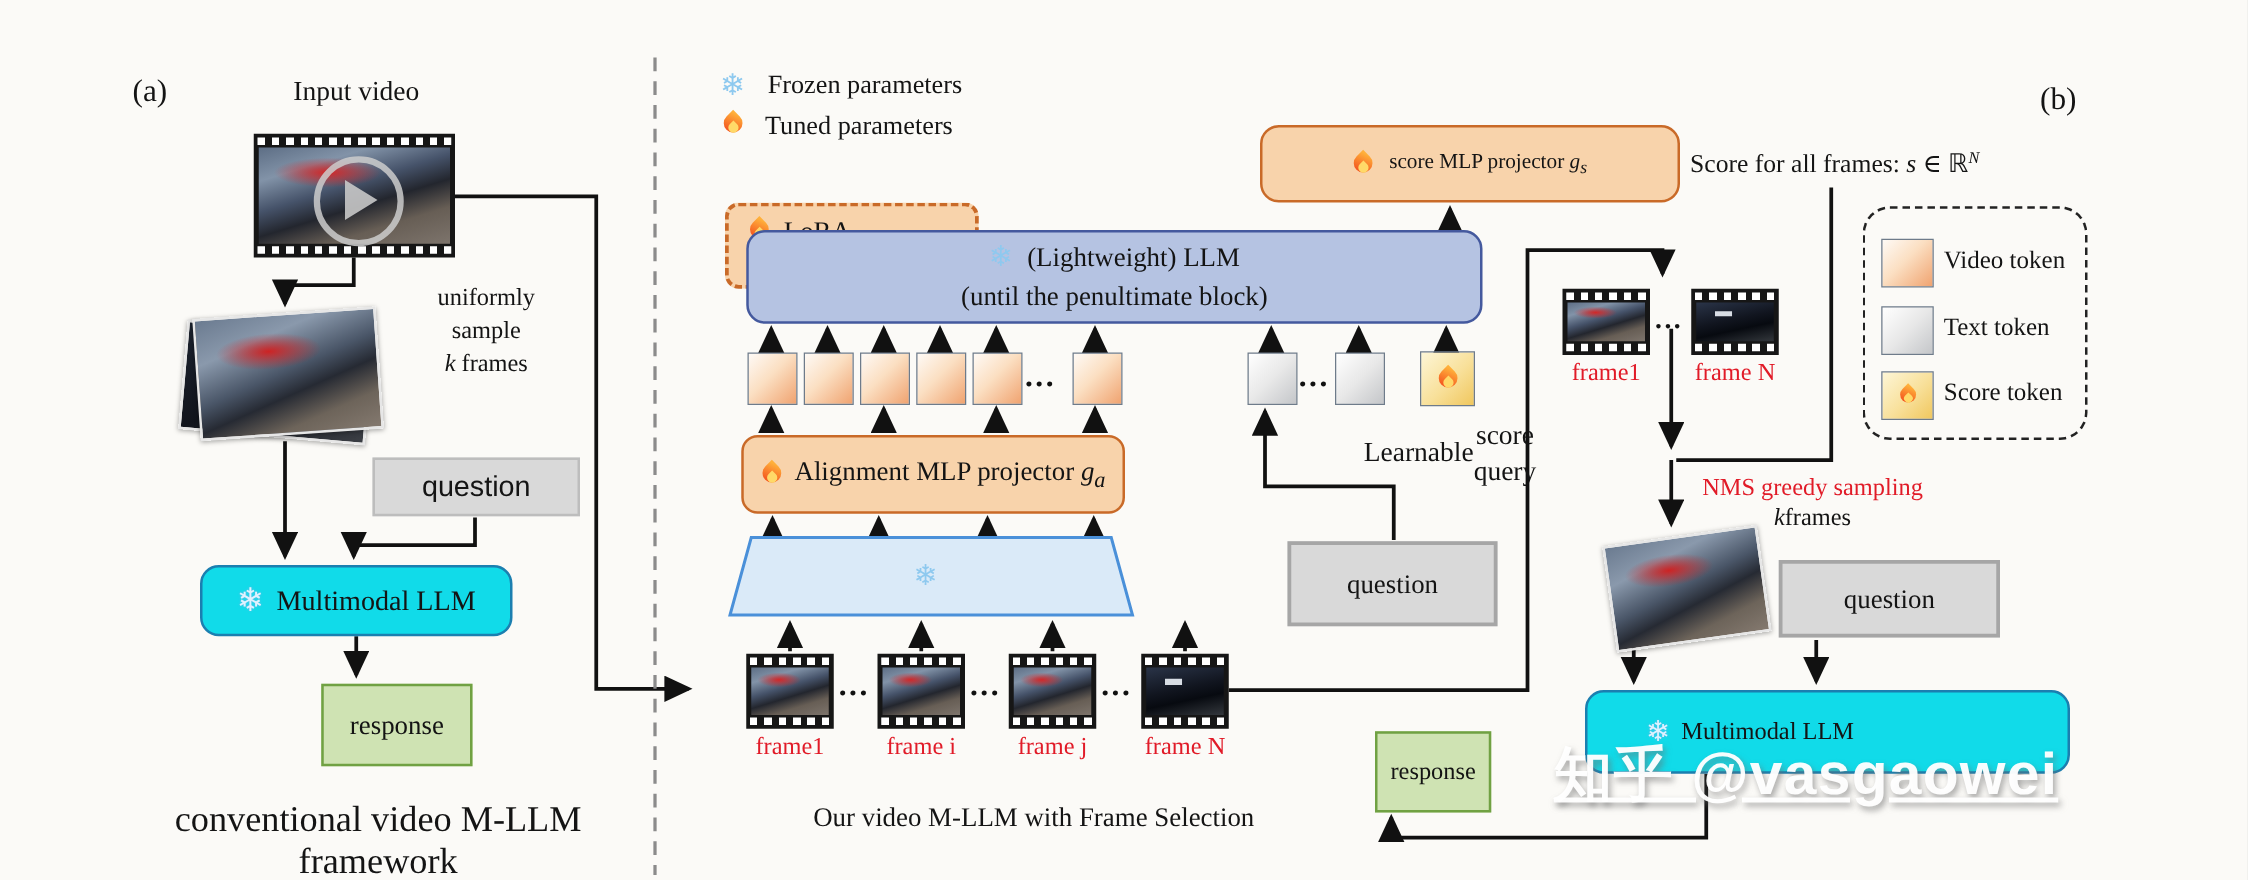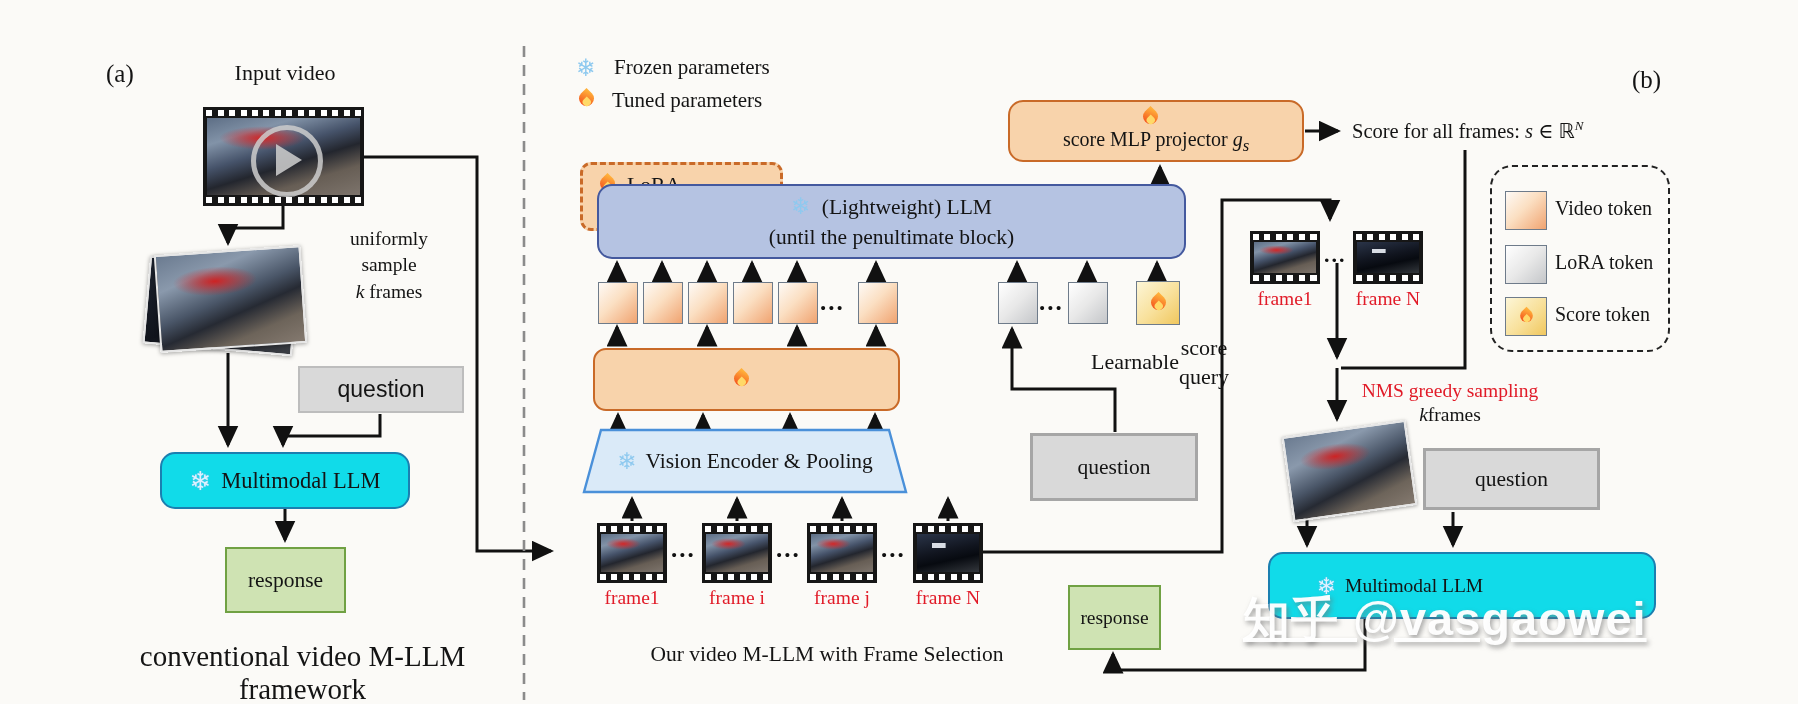--- a/index.html
+++ b/index.html
@@ -6,21 +6,21 @@
   #canvas{position:relative;width:1798px;height:704px;background:#fbfaf7;overflow:hidden;
           font-family:"Liberation Serif","DejaVu Serif",serif;color:#141414;}
   .abs{position:absolute;box-sizing:border-box;}
   .ctr{display:flex;align-items:center;justify-content:center;text-align:center;}
   svg.overlay{position:absolute;left:0;top:0;width:1798px;height:704px;pointer-events:none;}
 
   
   .graybox{background:var(--gray_box);border:2px solid #bdbdbd;}
   .graybox-b{background:var(--gray_box);border:3px solid #a6a6a6;}
   .cyanbox{background:var(--cyan);border:2.5px solid var(--cyan_border);border-radius:15px;}
-  .greenbox{background:var(--green);border:2.5px solid var(--green_border);}
+  .greenbox{background:var(--green);border:2.5px solid var(--green_border);margin-left:32px;}
   .bluebox{background:var(--blue_llm);border:2.5px solid var(--blue_llm_border);border-radius:15px;}
   .orangebox{background:var(--orange_fill);border:2.5px solid var(--orange_border);border-radius:13px;}
   .lorabox{background:var(--orange_fill);border:3px dashed var(--orange_border);border-radius:11px;}
   .legendbox{border:2.5px dashed #222;border-radius:22px;background:transparent;}
 
   
   .token{position:absolute;width:38px;height:40px;border:1.6px solid #6e7b8a;}
   .tok-video{background:linear-gradient(135deg,#fefaf6 0%,#fbdfc2 45%,#f0a370 100%);}
   .tok-text{background:linear-gradient(135deg,#ffffff 0%,#e8e8e8 50%,#c4c6c9 100%);}
   .tok-score{background:linear-gradient(135deg,#fdf6d7 0%,#f8e09a 55%,#f0c75e 100%);}
@@ -192,29 +192,29 @@
     <span class="flame"></span>
   </div>
 
   <div class="abs ctr" style="left:1100px;top:334px;width:120px;font-size:22px;flex-direction:row;line-height:1.3;">
     <span>Learnable</span>
     <span>score query</span>
   </div>
 
   <div class="abs ctr orangebox" style="left:593px;top:348px;width:307px;height:63px;font-size:21.5px;">
     <span class="flame" style="margin-right:10px;"></span>
+    <span><span>Alignment MLP projector </span><i class="serif-it">g</i><sub><i class="serif-it">a</i></sub></span>
   </div>
 
   <div class="abs" style="left:580px;top:428px;width:330px;height:66px;">
     <svg width="330" height="66" viewBox="0 0 330 66">
       <polygon points="21,2 309,2 326,64 4,64" fill="var(--trapezoid_fill)" stroke="var(--trapezoid_border)" stroke-width="2.4"></polygon>
     </svg>
     <div class="abs ctr" style="left:0;top:0;width:330px;height:66px;font-size:21.5px;">
       <span class="snow" style="font-size:23px;margin-right:9px;">❄</span>
-      <span>Vision Encoder &amp; Pooling</span>
     </div>
   </div>
 
   <div class="abs film" style="left:597px;top:523px;width:70px;height:60px;">
       <div class="sprk top"></div>
       <div class="sprk bot"></div>
       <div class="scene"></div>
     </div>
   <div class="abs dots" style="left:671px;top:535px;">...</div>
   <div class="abs film" style="left:702px;top:523px;width:70px;height:60px;">
@@ -237,36 +237,36 @@
 
   <div class="abs ctr redtxt" style="left:592px;top:587px;width:80px;font-size:19.5px;">frame1</div>
   <div class="abs ctr redtxt" style="left:697px;top:587px;width:80px;font-size:19.5px;">frame i</div>
   <div class="abs ctr redtxt" style="left:802px;top:587px;width:80px;font-size:19.5px;">frame j</div>
   <div class="abs ctr redtxt" style="left:908px;top:587px;width:80px;font-size:19.5px;">frame N</div>
 
   <div class="abs ctr graybox-b" style="left:1030px;top:433px;width:168px;height:68px;font-size:21.5px;">question</div>
 
   <div class="abs ctr" style="left:592px;top:642px;width:470px;font-size:21.5px;">Our video M-LLM with Frame Selection</div>
 
-  <div class="abs ctr orangebox" style="left:1008px;top:100px;width:296px;height:62px;font-size:20px;border-radius:15px;flex-direction:column;">
+  <div class="abs ctr orangebox" style="left:1008px;top:100px;width:336px;height:62px;font-size:17px;border-radius:15px;">
     <span class="flame" style="margin-right:12px;"></span>
     <span><span>score MLP projector </span><i class="serif-it">g</i><sub><i class="serif-it">s</i></sub></span>
   </div>
 
   <div class="abs" style="left:1352px;top:118px;width:250px;font-size:20.5px;">
     <span>Score for all frames: </span><i class="serif-it">s</i><span> ∈ </span><span style="font-family:'DejaVu Sans',sans-serif;">ℝ</span><sup style="font-size:13px;"><i class="serif-it">N</i></sup>
   </div>
 
   <div class="abs" style="left:1632px;top:66px;font-size:25px;">(b)</div>
 
   <div class="abs legendbox" style="left:1490px;top:165px;width:180px;height:187px;">
     <div class="token tok-video" style="left:13px;top:24px;width:40px;height:37px;"></div>
     <div class="abs" style="left:63px;top:30px;font-size:20px;">Video token</div>
     <div class="token tok-text" style="left:13px;top:78px;width:40px;height:37px;"></div>
-    <div class="abs" style="left:63px;top:84px;font-size:20px;">LoRA token</div>
+    <div class="abs" style="left:63px;top:84px;font-size:20px;">Text token</div>
     <div class="token tok-score ctr" style="left:13px;top:130px;width:40px;height:37px;">
         <span class="flame" style="transform:scale(.85);"></span>
       </div>
     <div class="abs" style="left:63px;top:136px;font-size:20px;">Score token</div>
   </div>
 
   <div class="abs film" style="left:1250px;top:231px;width:70px;height:53px;">
       <div class="sprk top"></div>
       <div class="sprk bot"></div>
       <div class="scene"></div>

